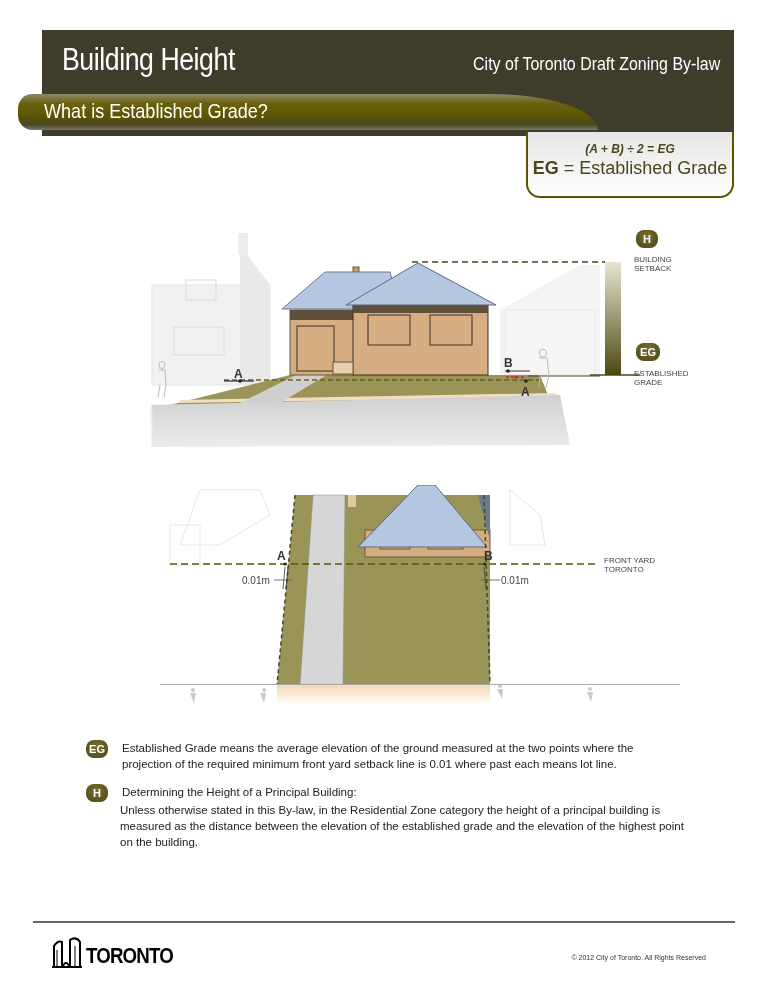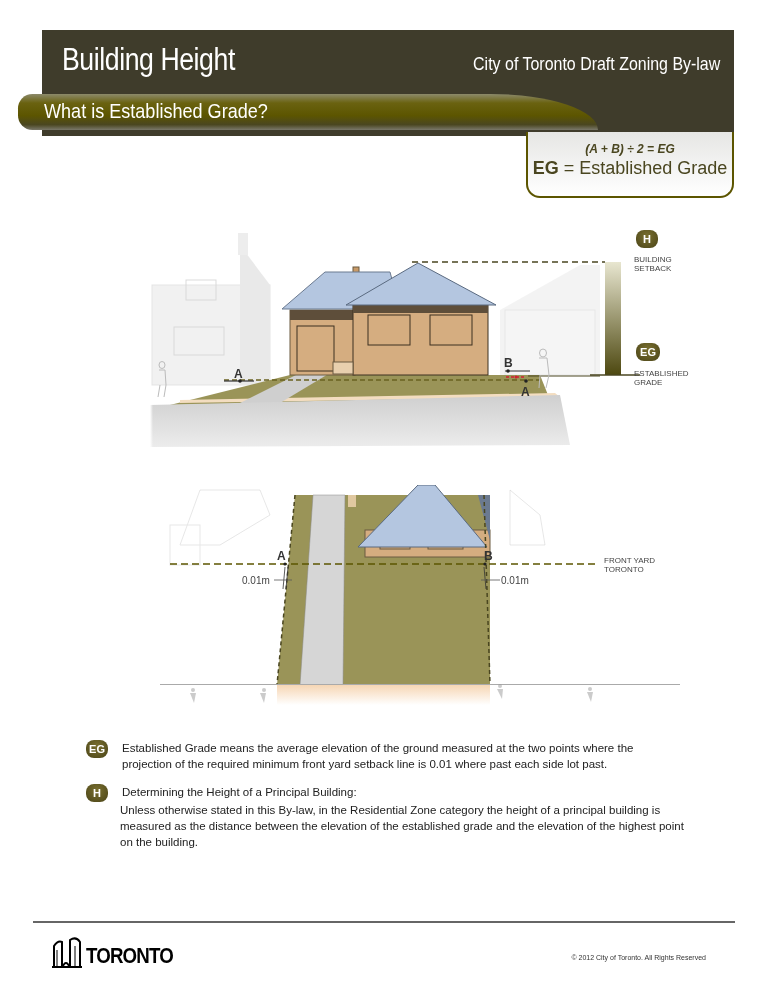--- a/index.html
+++ b/index.html
@@ -211,21 +211,21 @@
     <text x="341" y="99" font-family="Liberation Sans, sans-serif" font-size="10" fill="#444">0.01m</text>
   </svg>
   <div class="lbl-small" style="left:444px; top:71px;">
     <div>FRONT YARD</div>
     <div>TORONTO</div>
   </div>
 </div>
 
 <div class="def-row" style="top:740px;">
   <div class="badge def-badge">EG</div>
-  <div class="def-text"><b>Established Grade</b><span> means the average elevation of the ground measured at the two points where the projection of the required minimum </span><b>front yard setback</b><span> line is 0.01 where </span><b>past each side lot past.</b></div>
+  <div class="def-text"><b>Established Grade</b><span> means the average elevation of the ground measured at the two points where the projection of the required minimum </span><b>front yard setback</b><span> line is 0.01 where </span><b>past each means lot line.</b></div>
 </div>
 
 <div class="def-row" style="top:784px;">
   <div class="badge def-badge">H</div>
   <div class="def-text"><b>Determining the Height of a Principal Building:</b></div>
   <div class="def-text" style="margin-top:2px;margin-left:34px;"><span>Unless otherwise stated in this By-law, in the Residential Zone category the height of a principal </span><b>building</b><span> is measured as the distance between the elevation of the </span><b>established grade</b><span> and the elevation of the highest point on the </span><b>building.</b></div>
 </div>
 
 <div class="footer-rule"></div>
 <div class="logo">

